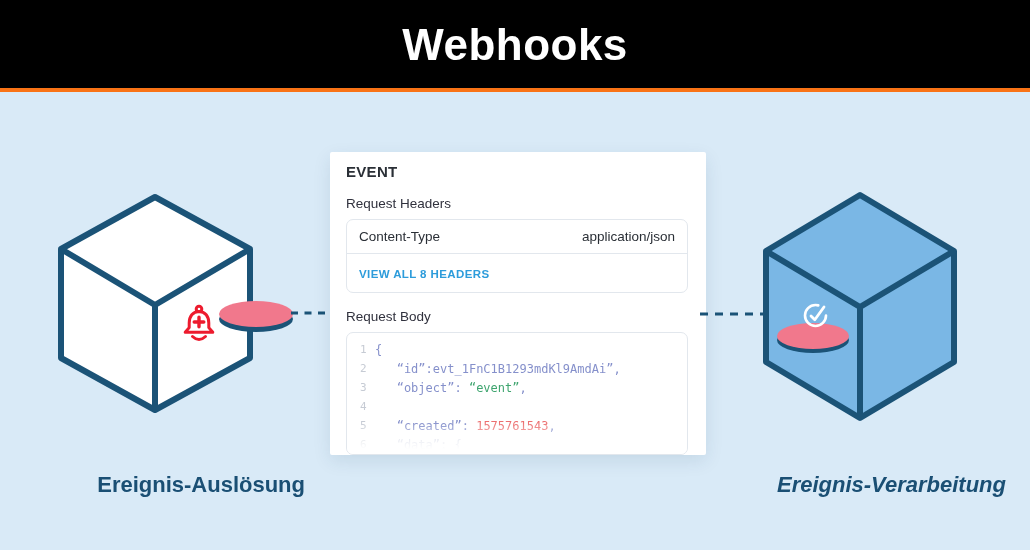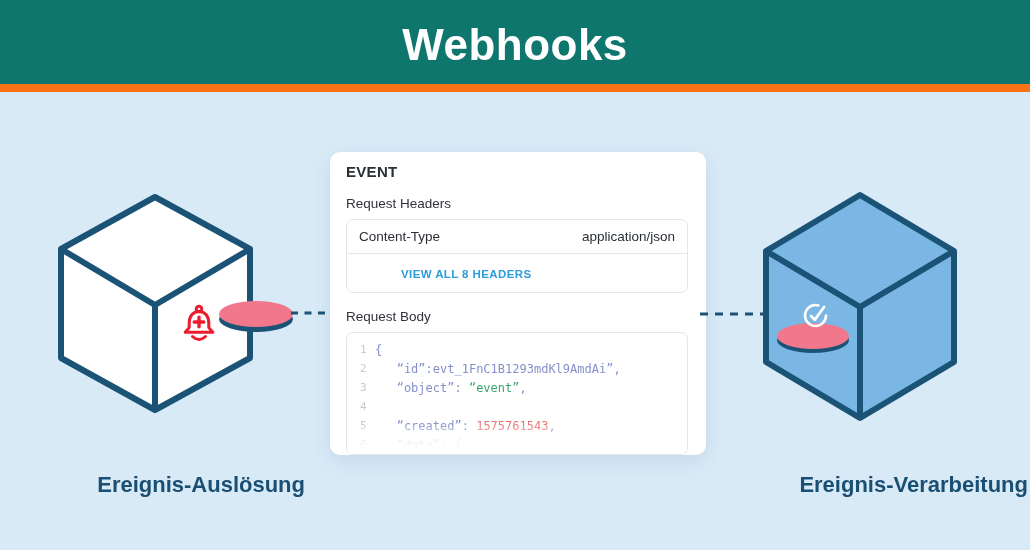--- a/index.html
+++ b/index.html
@@ -10,22 +10,22 @@
     position: relative;
     width: 1030px; height: 550px;
     background: #D9EAF7;
     overflow: hidden;
   }
 
   
   .header {
     position: absolute; left: 0; top: 0; right: 0;
     height: 92px;
-    background: #0f766e;
-    border-bottom: 8px solid #f97316;
+    background: #000000;
+    border-bottom: 4px solid #f97316;
   }
   .header .title {
     width: 100%;
     text-align: center;
     font-size: 44px;
     font-weight: 800;
     color: #ffffff;
     line-height: 90px;
     letter-spacing: 0.5px;
   }
@@ -36,21 +36,21 @@
   .conn-left { left: 290px; top: 309px; }
   .conn-right{ left: 698px; top: 310px; }
   .fig-right { left: 760px; top: 190px; }
 
   
   .event-card {
     position: absolute;
     left: 330px; top: 152px;
     width: 376px; height: 303px;
     background: #ffffff;
-    border-radius: 10px;
+    border-radius: 2px;
     box-shadow: 0 6px 18px rgba(23, 60, 90, 0.10);
     padding: 11px 18px 0 16px;
   }
   .event-title {
     font-size: 15px;
     font-weight: 800;
     letter-spacing: 0.3px;
     color: #2A2F36;
   }
   .section-label {
@@ -77,21 +77,20 @@
     color: #2A2F36;
     font-weight: 500;
   }
   .view-all-row { padding: 10px 12px; }
   .view-all-link {
     font-size: 11.5px;
     font-weight: 800;
     letter-spacing: 0.4px;
     color: #2D9CDB;
     cursor: pointer;
-    margin-left: 42px;
   }
   .code-box {
     margin-top: 8px;
     position: relative;
     height: 123px;
     border: 1px solid #E2E7ED;
     border-radius: 7px;
     overflow: hidden;
     padding-top: 7px;
     background: #fff;
@@ -129,21 +128,21 @@
     position: absolute;
     top: 472px;
     width: 300px;
     text-align: right;
     font-size: 22px;
     font-weight: 800;
     color: #1A4F74;
   }
   .label-left   { left: 5px; }
   .label-center { left: 367px; }
-  .label-right  { left: 728px; }
+  .label-right  { left: 706px; font-style: italic; }
 </style>
 </head>
 <body>
 
 <div class="stage">
 
   <div class="header">
     <div class="title">Webhooks</div>
   </div>
 

